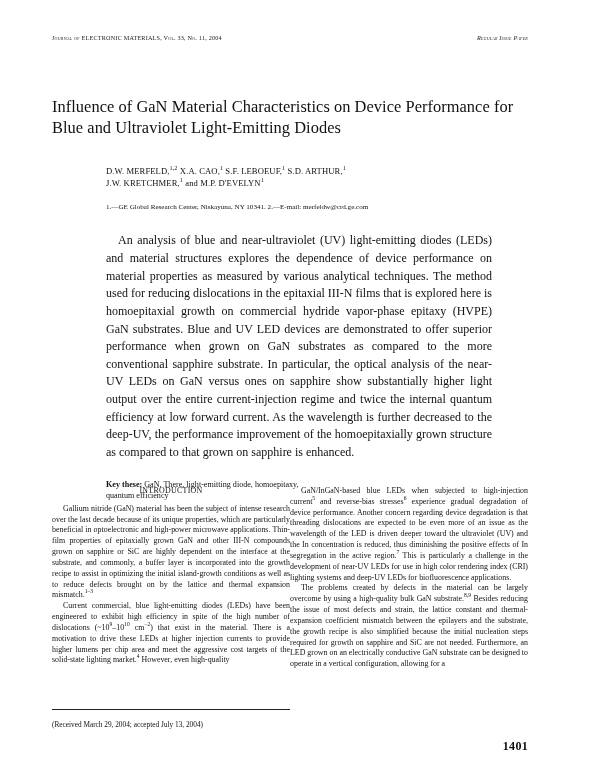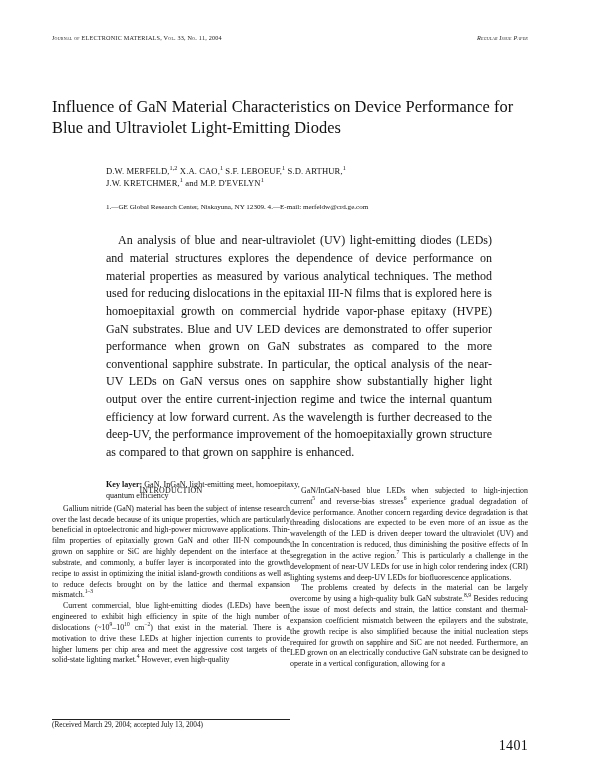--- a/index.html
+++ b/index.html
@@ -110,30 +110,30 @@
     text-indent: 11px;
   }
   .col p.first { text-indent: 11px; }
   sup { font-size: 5.6px; vertical-align: super; line-height: 0; }
   .received {
     position: absolute;
     left: 0;
     bottom: 0;
     width: 238px;
     font-size: 7.3px;
-    padding-top: 0;
+    padding-top: 10px;
     border-top: 0.6px solid #222;
     text-align: left;
   }
   .page-number {
     position: absolute;
     right: 52px;
     bottom: 22px;
-    font-size: 14px;
-    font-weight: normal;
+    font-size: 12px;
+    font-weight: bold;
     letter-spacing: 0.3px;
   }
   .col-left-inner {
     height: 100%;
     position: relative;
     padding-bottom: 26px;
     box-sizing: border-box;
   }
 </style>
 </head>
@@ -148,29 +148,29 @@
 
   <div class="title-block">
     <div class="title">Influence of GaN Material Characteristics on Device Performance for Blue and Ultraviolet Light-Emitting Diodes</div>
   </div>
 
   <div class="authors">
     <div>D.W. MERFELD,<sup>1,2</sup> X.A. CAO,<sup>1</sup> S.F. LEBOEUF,<sup>1</sup> S.D. ARTHUR,<sup>1</sup></div>
     <div>J.W. KRETCHMER,<sup>1</sup> and M.P. D'EVELYN<sup>1</sup></div>
   </div>
 
-  <div class="affil">1.—GE Global Research Center, Niskayuna, NY 12309. 4.—E-mail: merfeldw@crd.ge.com</div>
+  <div class="affil">1.—GE Global Research Center, Niskayuna, NY 10341. 2.—E-mail: merfeldw@crd.ge.com</div>
 
   <div class="abstract">
     <p>An analysis of blue and near-ultraviolet (UV) light-emitting diodes (LEDs) and material structures explores the dependence of device performance on material properties as measured by various analytical techniques. The method used for reducing dislocations in the epitaxial III-N films that is explored here is homoepitaxial growth on commercial hydride vapor-phase epitaxy (HVPE) GaN substrates. Blue and UV LED devices are demonstrated to offer superior performance when grown on GaN substrates as compared to the more conventional sapphire substrate. In particular, the optical analysis of the near-UV LEDs on GaN versus ones on sapphire show substantially higher light output over the entire current-injection regime and twice the internal quantum efficiency at low forward current. As the wavelength is further decreased to the deep-UV, the performance improvement of the homoepitaxially grown structure as compared to that grown on sapphire is enhanced.</p>
   </div>
 
   <div class="keywords">
-    <b>Key layer:</b>
-    <span>GaN, InGaN, light-emitting meet, homoepitaxy,</span>
+    <b>Key these:</b>
+    <span>GaN, There, light-emitting diode, homoepitaxy,</span>
     <span class="kw-second">quantum efficiency</span>
   </div>
 
   <div class="columns">
 
     <div class="col">
       <div class="col-left-inner">
         <div class="sec-head">INTRODUCTION</div>
         <p class="first"><span>Gallium nitride (GaN) material has been the subject of intense research over the last decade because of its unique properties, which are particularly beneficial in optoelectronic and high-power microwave applications. Thin-film properties of epitaxially grown GaN and other III-N compounds grown on sapphire or SiC are highly dependent on the interface at the substrate, and commonly, a buffer layer is incorporated into the growth recipe to assist in optimizing the initial island-growth conditions as well as to reduce defects brought on by the lattice and thermal expansion mismatch.</span><sup>1–3</sup></p>
         <p><span>Current commercial, blue light-emitting diodes (LEDs) have been engineered to exhibit high efficiency in spite of the high number of dislocations (~10</span><sup>9</sup><span>–10</span><sup>10</sup><span> cm</span><sup>−2</sup><span>) that exist in the material. There is a motivation to drive these LEDs at higher injection currents to provide higher lumens per chip area and meet the aggressive cost targets of the solid-state lighting market.</span><sup>4</sup><span> However, even high-quality</span></p>

